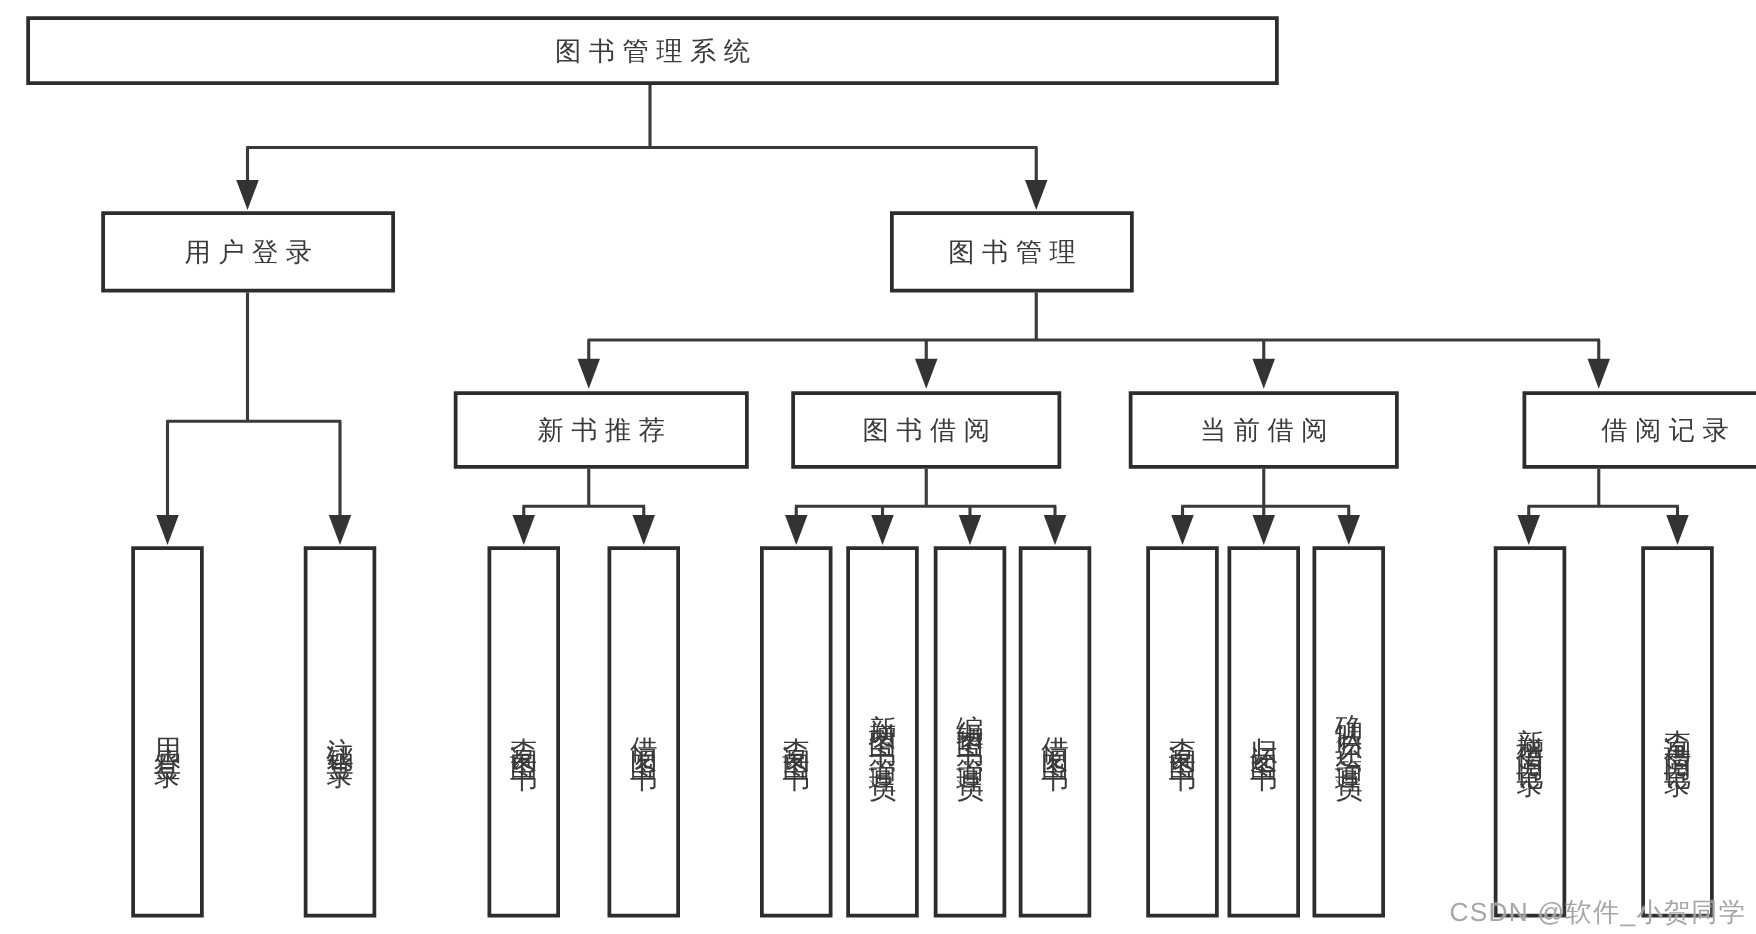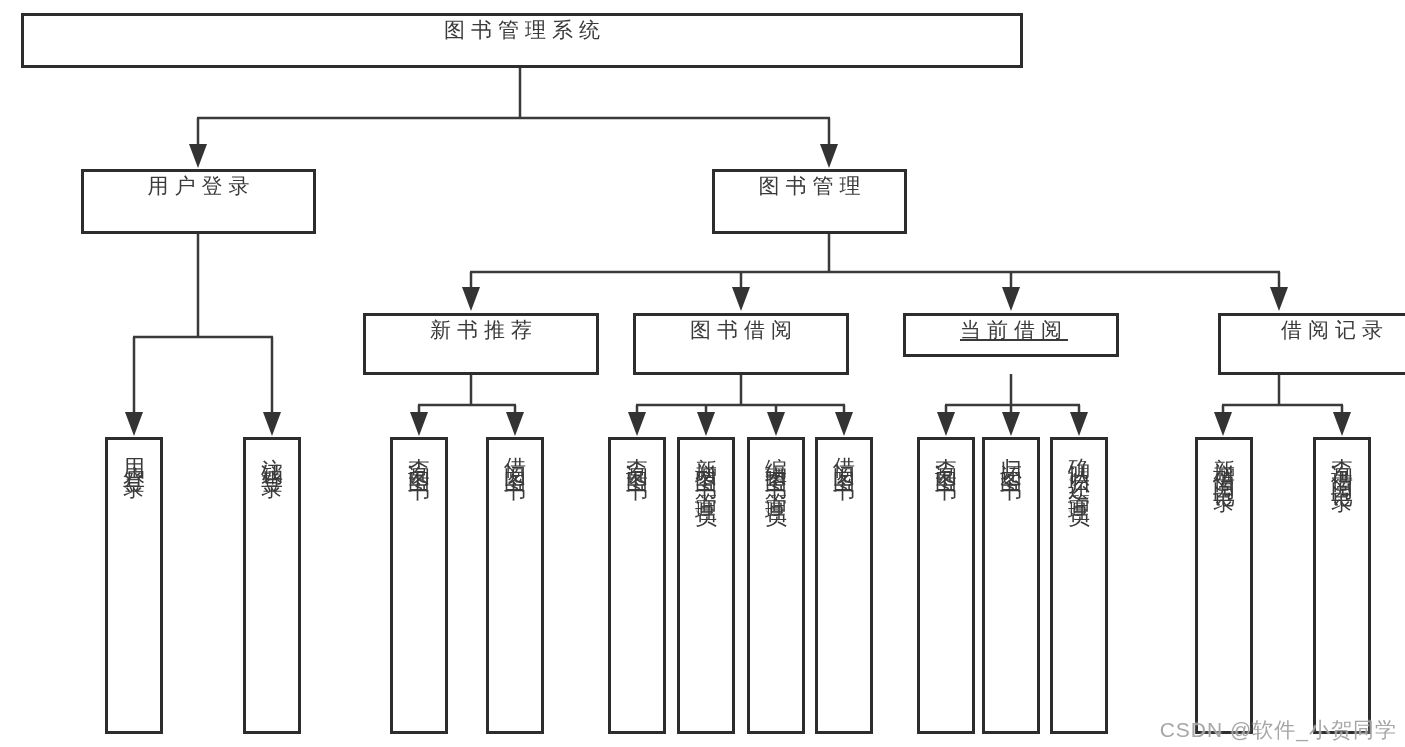--- a/index.html
+++ b/index.html
@@ -21,20 +21,21 @@
     top: 0;
     width: 1405px;
     height: 747px;
   }
   .box {
     position: absolute;
     box-sizing: border-box;
     background: #ffffff;
     border: 3px solid #2d2d2d;
     display: flex;
+    align-items: center;
     justify-content: center;
     color: #3a3a3a;
   }
   .hbox .lbl {
     font-size: 21px;
     letter-spacing: 6px;
     text-indent: 6px; 
     white-space: nowrap;
     color: #3a3a3a;
   }
@@ -118,21 +119,21 @@
   <div class="box hbox" style="left:712px; top:169px; width:195px; height:65px;">
     <span class="lbl">图书管理</span>
   </div>
 
   <div class="box hbox" style="left:363px; top:313px; width:236px; height:62px;">
     <span class="lbl">新书推荐</span>
   </div>
   <div class="box hbox" style="left:633px; top:313px; width:216px; height:62px;">
     <span class="lbl">图书借阅</span>
   </div>
-  <div class="box hbox" style="left:903px; top:313px; width:216px; height:44px;text-decoration:underline;">
+  <div class="box hbox" style="left:903px; top:313px; width:216px; height:62px;">
     <span class="lbl">当前借阅</span>
   </div>
   <div class="box hbox" style="left:1189px; top:313px; width:228px; height:62px;margin-left:29px;">
     <span class="lbl">借阅记录</span>
   </div>
 
   <div class="box vbox" style="left:105px; top:437px; width:58px; height:297px;">
     <span class="vlbl">用户登录</span>
   </div>
   <div class="box vbox" style="left:243px; top:437px; width:58px; height:297px;">

